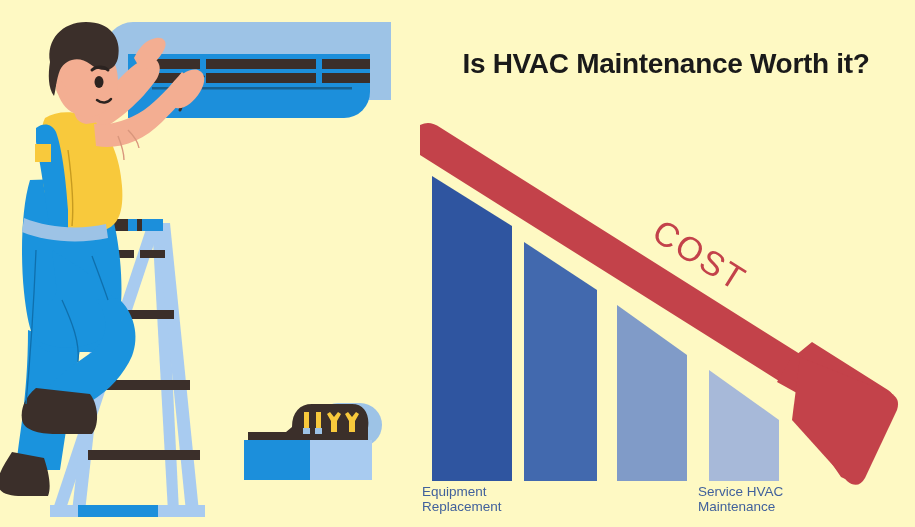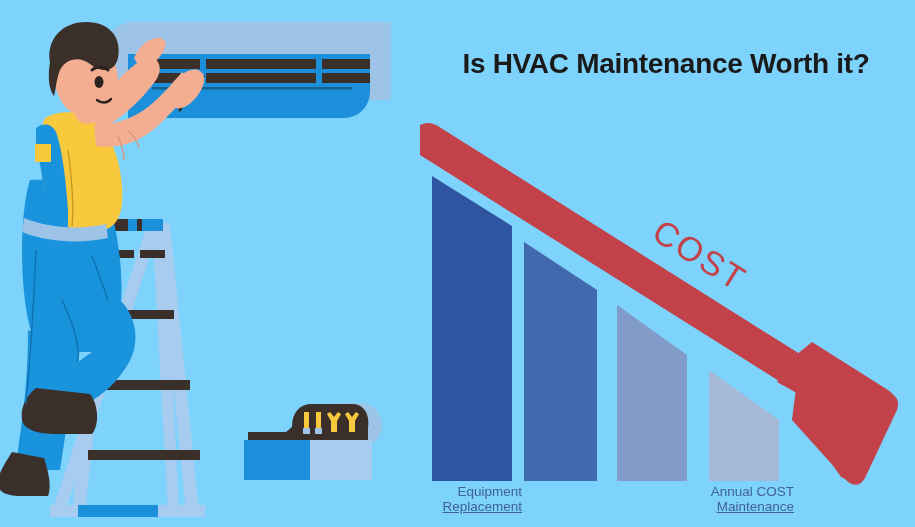--- a/index.html
+++ b/index.html
@@ -7,21 +7,21 @@
     padding: 0;
     background: #ffffff;
   }
   body {
     font-family: "Liberation Sans", sans-serif;
   }
   #infographic {
     position: relative;
     width: 915px;
     height: 527px;
-    background: #7dd3fc;
+    background: #fef9c3;
     overflow: hidden;
   }
   .illustration {
     position: absolute;
     left: 0;
     top: 0;
     width: 420px;
     height: 527px;
   }
   .chart-title {
@@ -45,26 +45,26 @@
   }
   .bar-labels {
     position: absolute;
     left: 420px;
     top: 484px;
     width: 495px;
     height: 44px;
   }
   .bar-label {
     position: absolute;
-    text-align: right;
+    text-align: left;
     font-size: 13.5px;
     line-height: 15px;
     color: #41619C;
   }
-  .bar-label .l2 { display: block; text-decoration: underline; }
+  .bar-label .l2 { display: block; }
 </style>
 </head>
 <body>
 
 <div id="infographic">
 
   <svg class="illustration" viewBox="0 0 420 527">
 
     <g>
 
@@ -189,18 +189,18 @@
       <text x="230" y="118" fill="#C3424A" font-family="Liberation Sans, sans-serif" font-size="34" letter-spacing="2" transform="rotate(32 230 118)">COST</text>
     </g>
   </svg>
 
   <div class="bar-labels">
     <div class="bar-label" style="left:2px; width:100px;">
       <span>Equipment</span>
       <span class="l2">Replacement</span>
     </div>
     <div class="bar-label" style="left:278px; width:96px;">
-      <span>Annual COST</span>
+      <span>Service HVAC</span>
       <span class="l2">Maintenance</span>
     </div>
   </div>
 
 </div>
 
 </body></html>

